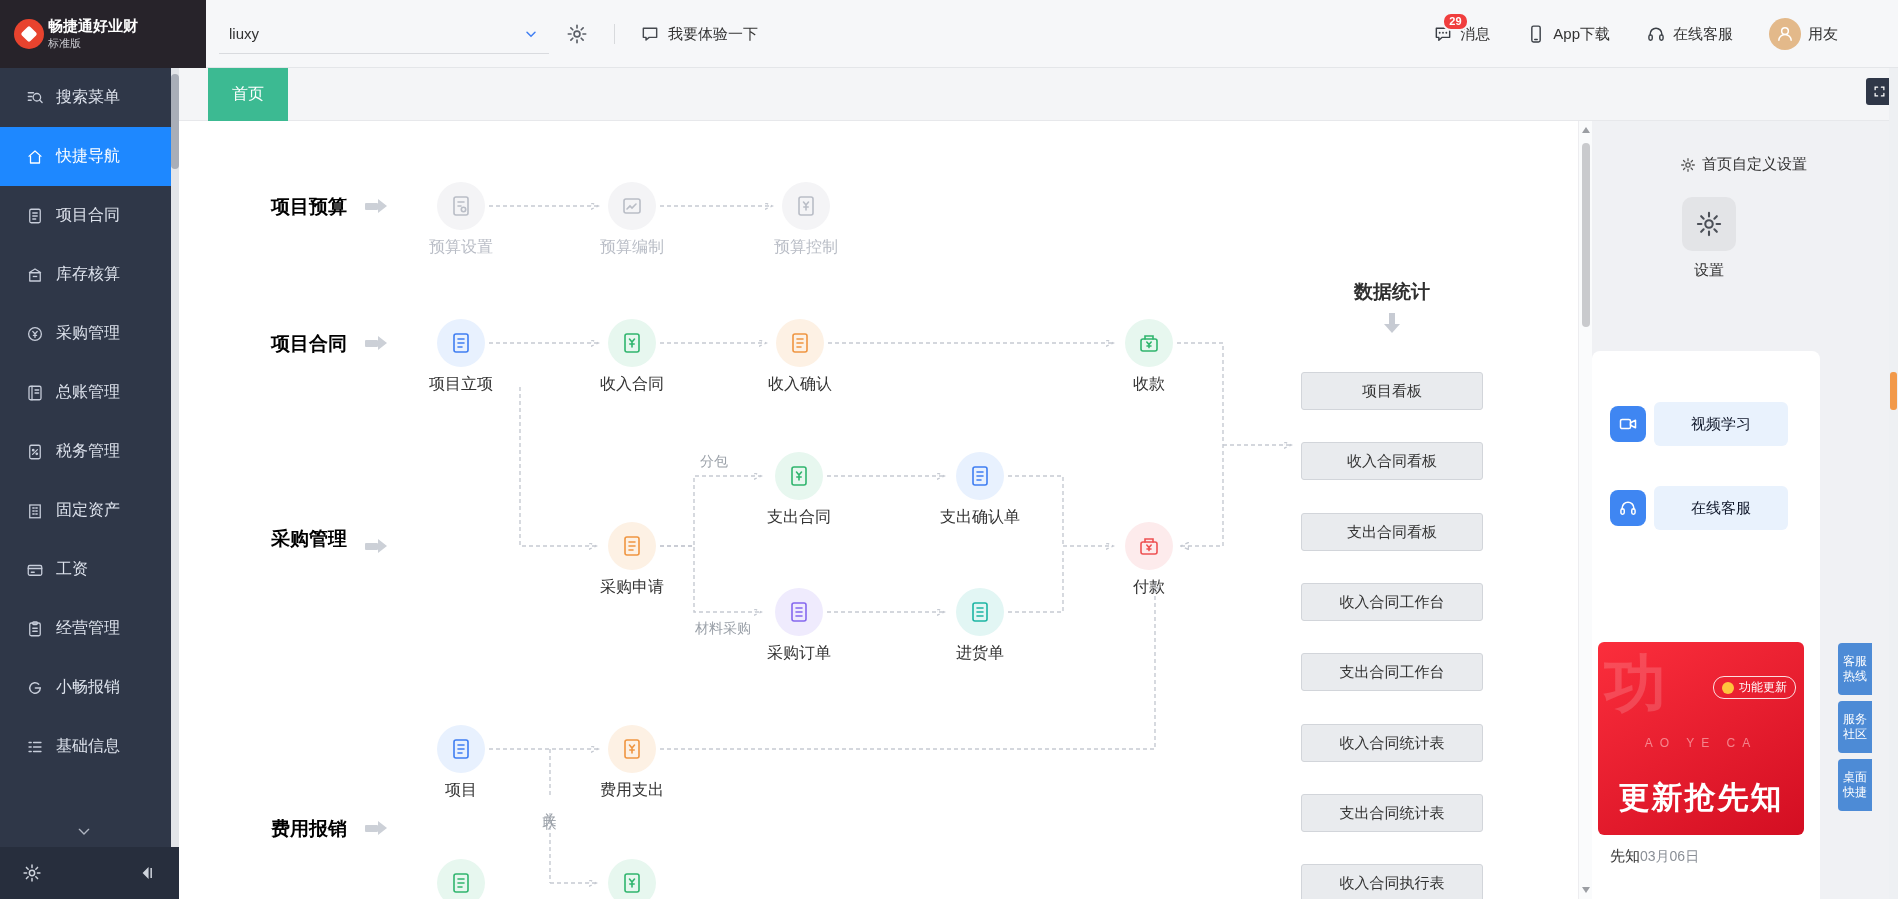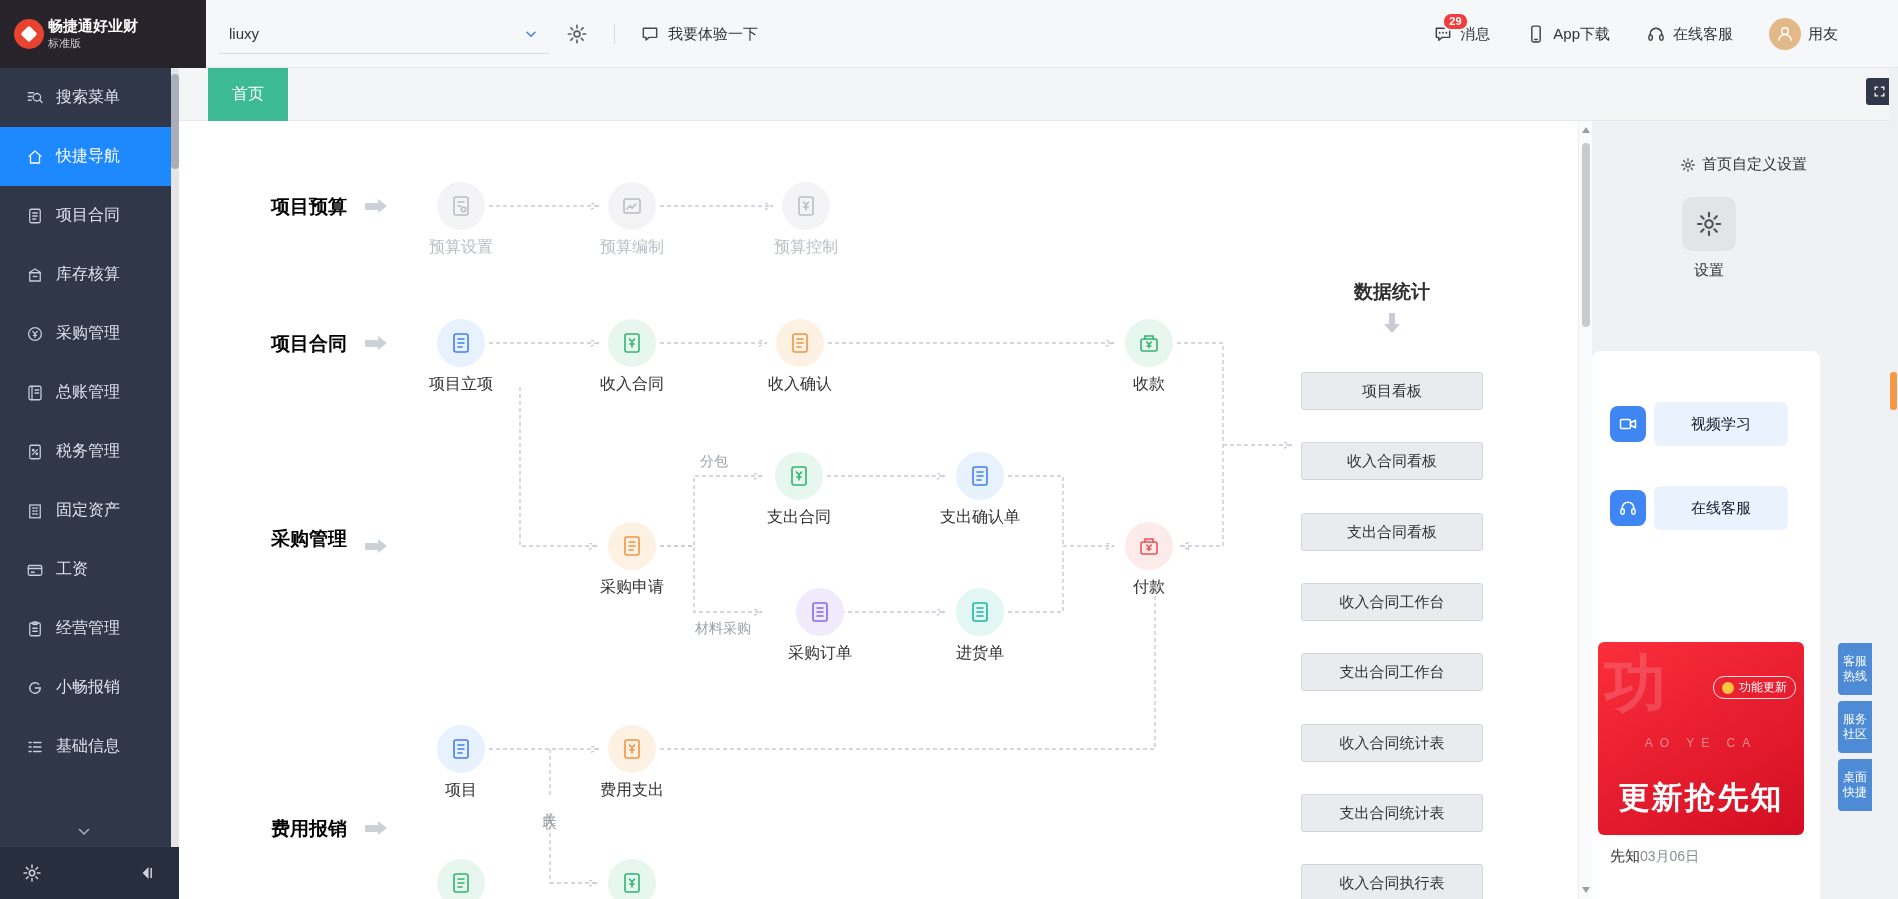--- a/index.html
+++ b/index.html
@@ -458,21 +458,21 @@
       </div>
       <div class="node c-blue" style="left:801px;top:331px">
         <span class="ncircle">
             <svg width="24" height="24" viewBox="0 0 24 24" fill="none" stroke="currentColor" stroke-width="1.6" stroke-linecap="round">
               <rect x="5" y="3" width="14" height="18" rx="2"></rect>
               <path d="M9 8h6M9 12h6M9 16h4"></path>
             </svg>
           </span>
         <span class="nlabel">支出确认单</span>
       </div>
-      <div class="node c-purple" style="left:641px;top:467px">
+      <div class="node c-purple" style="left:620px;top:467px">
         <span class="ncircle">
             <svg width="24" height="24" viewBox="0 0 24 24" fill="none" stroke="currentColor" stroke-width="1.6" stroke-linecap="round">
               <rect x="5" y="3" width="14" height="18" rx="2"></rect>
               <path d="M9 8h6M9 12h6M9 16h6"></path>
             </svg>
           </span>
         <span class="nlabel">采购订单</span>
       </div>
       <div class="node c-teal" style="left:801px;top:467px">
         <span class="ncircle">

